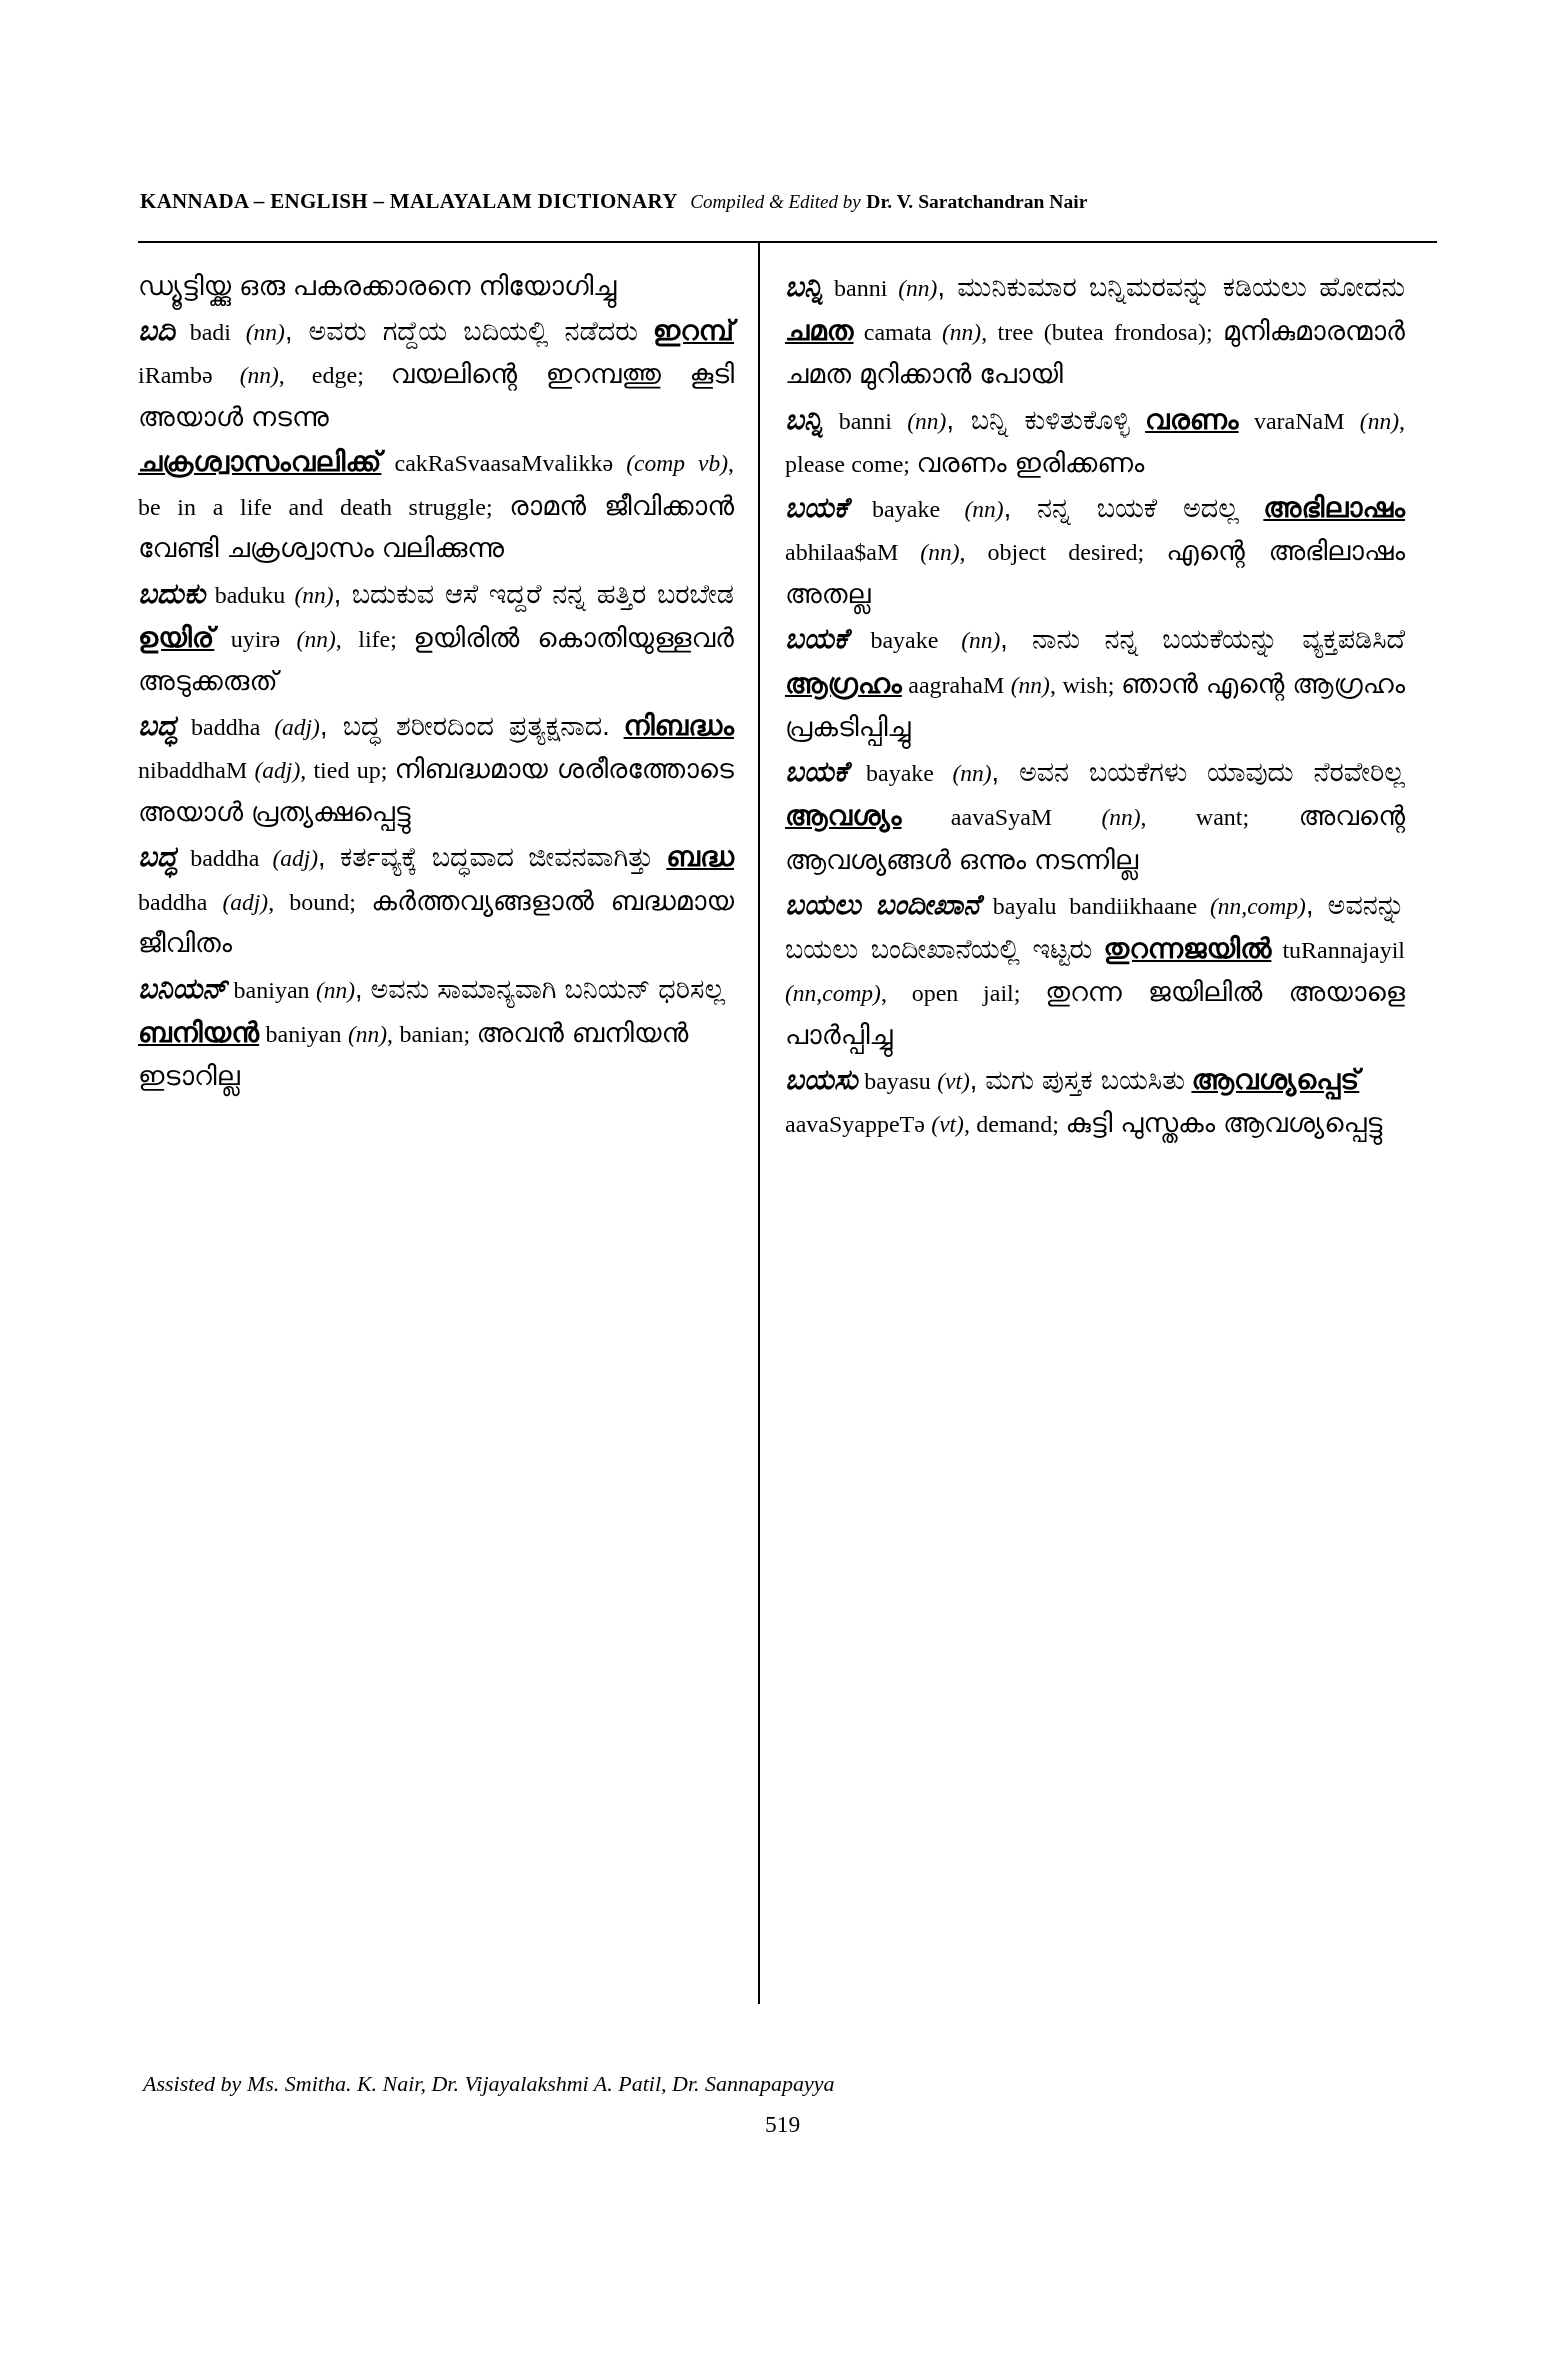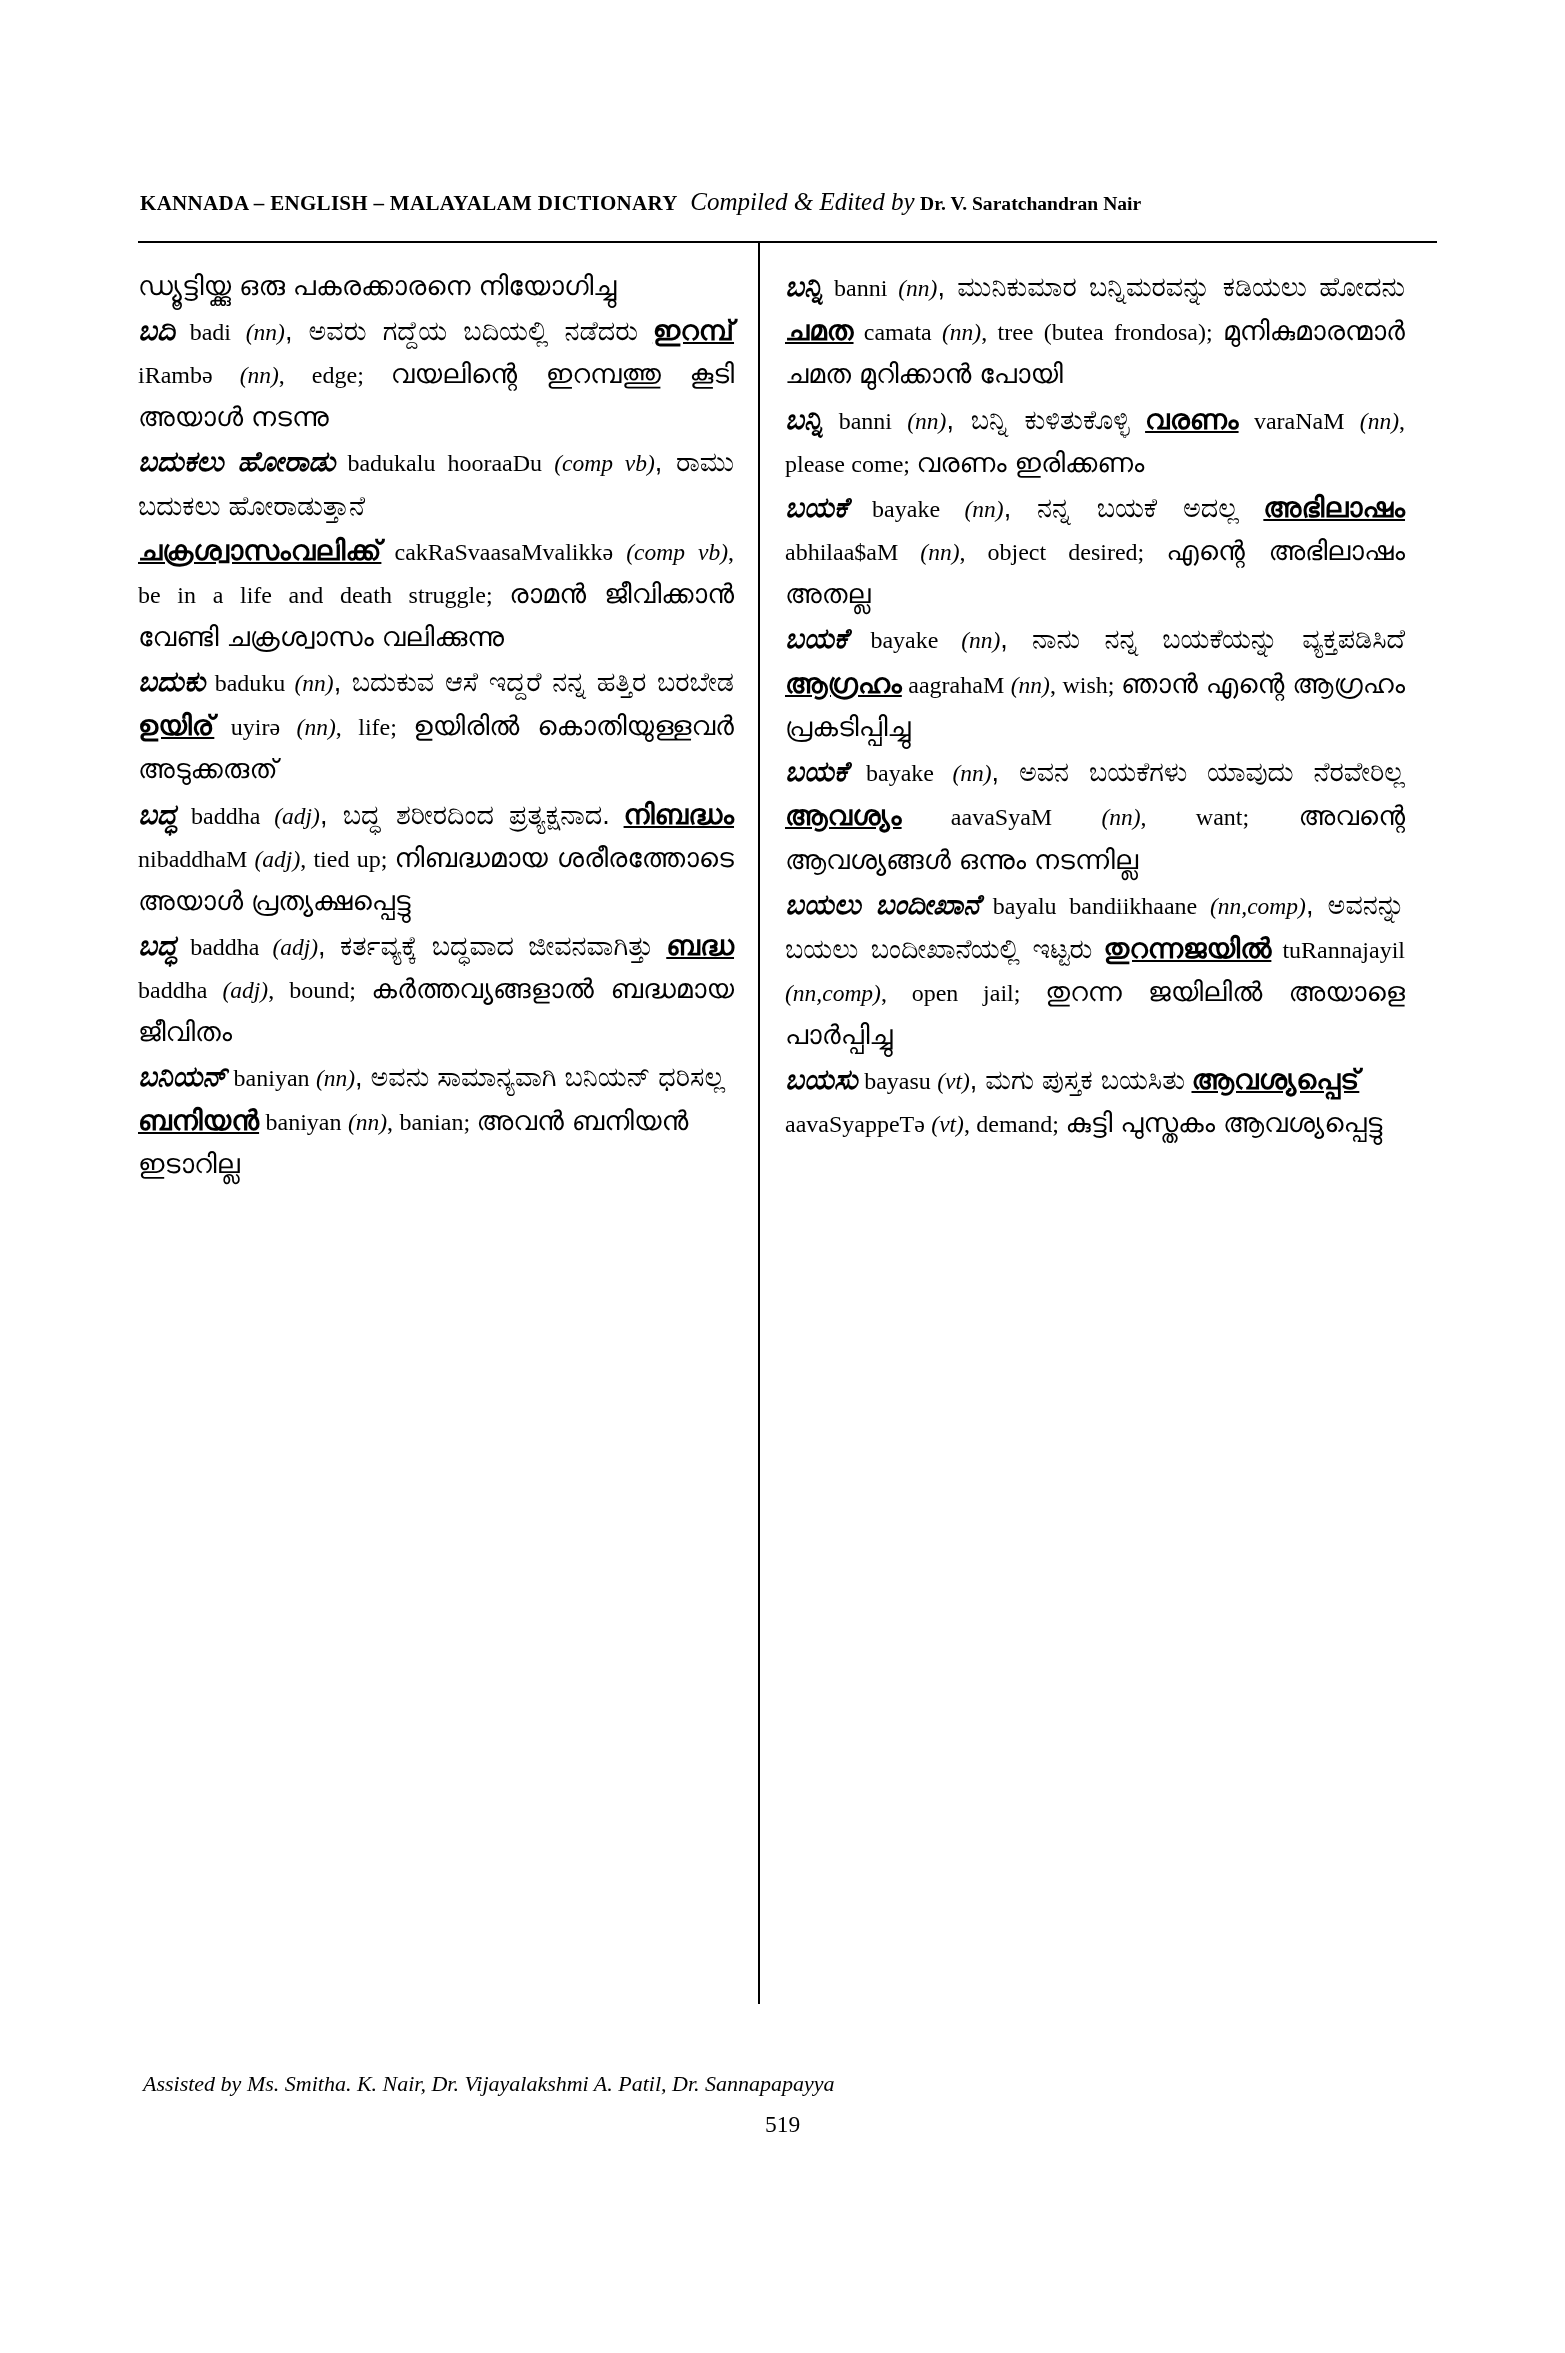--- a/index.html
+++ b/index.html
@@ -34,21 +34,21 @@
     font-size: 21px;
     line-height: 27px;
   }
   .runhead .rh-title {
     font-weight: bold;
     letter-spacing: 0.3px;
   }
   .runhead .rh-compiled {
     font-style: italic;
     margin-left: 12.6px;
-    font-size: 25px;
+    font-size: 19px;
   }
   .runhead .rh-editor {
     font-weight: bold;
     font-style: normal;
     margin-left: 5.5px;
     font-size: 19.6px;
   }
 
   .rule-top {
     position: absolute;
@@ -146,21 +146,20 @@
   <div class="runhead">
     <span class="rh-title">KANNADA – ENGLISH – MALAYALAM DICTIONARY</span><span class="rh-compiled">Compiled &amp; Edited by</span><span class="rh-editor">Dr. V. Saratchandran Nair</span>
   </div>
 
   <div class="rule-top"></div>
   <div class="rule-mid"></div>
 
   <div class="col col-left" id="col-left">
       <div class="entry"><span class="scr">ഡ്യൂട്ടിയ്ക്കു ഒരു പകരക്കാരനെ നിയോഗിച്ചു</span></div>
       <div class="entry"><span class="hw-kn">ಬದಿ</span> <span class="rom">badi</span> <span class="pos">(nn)</span><span class="scr">, ಅವರು ಗದ್ದೆಯ ಬದಿಯಲ್ಲಿ ನಡೆದರು</span> <span class="hw-ml">ഇറമ്പ്</span> <span class="rom">iRambə</span> <span class="pos">(nn)</span><span class="gloss">, edge;</span> <span class="scr">വയലിന്റെ ഇറമ്പത്തു കൂടി അയാൾ നടന്നു</span></div>
-      <div class="entry"><span class="hw-kn">ಬದುಕಲು ಹೋರಾಡು</span> <span class="rom">badukalu hooraaDu</span> <span class="pos">(comp vb)</span><span class="scr">, ರಾಮು ಬದುಕಲು ಹೋರಾಡುತ್ತಾನೆ</span></div>
       <div class="entry"><span class="hw-ml">ചക്രശ്വാസംവലിക്ക്</span> <span class="rom">cakRaSvaasaMvalikkə</span> <span class="pos">(comp vb)</span><span class="gloss">, be in a life and death struggle;</span> <span class="scr">രാമൻ ജീവിക്കാൻ വേണ്ടി ചക്രശ്വാസം വലിക്കുന്നു</span></div>
       <div class="entry"><span class="hw-kn">ಬದುಕು</span> <span class="rom">baduku</span> <span class="pos">(nn)</span><span class="scr">, ಬದುಕುವ ಆಸೆ ಇದ್ದರೆ ನನ್ನ ಹತ್ತಿರ ಬರಬೇಡ</span> <span class="hw-ml">ഉയിര്</span> <span class="rom">uyirə</span> <span class="pos">(nn)</span><span class="gloss">, life;</span> <span class="scr">ഉയിരിൽ കൊതിയുള്ളവർ അടുക്കരുത്</span></div>
       <div class="entry"><span class="hw-kn">ಬದ್ಧ</span> <span class="rom">baddha</span> <span class="pos">(adj)</span><span class="scr">, ಬದ್ಧ ಶರೀರದಿಂದ ಪ್ರತ್ಯಕ್ಷನಾದ.</span> <span class="hw-ml">നിബദ്ധം</span> <span class="rom">nibaddhaM</span> <span class="pos">(adj)</span><span class="gloss">, tied up;</span> <span class="scr">നിബദ്ധമായ ശരീരത്തോടെ അയാൾ പ്രത്യക്ഷപ്പെട്ടു</span></div>
       <div class="entry"><span class="hw-kn">ಬದ್ಧ</span> <span class="rom">baddha</span> <span class="pos">(adj)</span><span class="scr">, ಕರ್ತವ್ಯಕ್ಕೆ ಬದ್ಧವಾದ ಜೀವನವಾಗಿತ್ತು</span> <span class="hw-ml">ബദ്ധ</span> <span class="rom">baddha</span> <span class="pos">(adj)</span><span class="gloss">, bound;</span> <span class="scr">കർത്തവ്യങ്ങളാൽ ബദ്ധമായ ജീവിതം</span></div>
       <div class="entry flush"><span class="hw-kn">ಬನಿಯನ್</span> <span class="rom">baniyan</span> <span class="pos">(nn)</span><span class="scr">, ಅವನು ಸಾಮಾನ್ಯವಾಗಿ ಬನಿಯನ್ ಧರಿಸಲ್ಲ</span> <span class="hw-ml">ബനിയൻ</span> <span class="rom">baniyan</span> <span class="pos">(nn)</span><span class="gloss">, banian;</span> <span class="scr">അവൻ ബനിയൻ ഇടാറില്ല</span></div>
     </div>
   <div class="col col-right" id="col-right">
       <div class="entry"><span class="hw-kn">ಬನ್ನಿ</span> <span class="rom">banni</span> <span class="pos">(nn)</span><span class="scr">, ಮುನಿಕುಮಾರ ಬನ್ನಿಮರವನ್ನು ಕಡಿಯಲು ಹೋದನು</span> <span class="hw-ml">ചമത</span> <span class="rom">camata</span> <span class="pos">(nn)</span><span class="gloss">, tree (butea frondosa);</span> <span class="scr">മുനികുമാരന്മാർ ചമത മുറിക്കാൻ പോയി</span></div>
       <div class="entry"><span class="hw-kn">ಬನ್ನಿ</span> <span class="rom">banni</span> <span class="pos">(nn)</span><span class="scr">, ಬನ್ನಿ ಕುಳಿತುಕೊಳ್ಳಿ</span> <span class="hw-ml">വരണം</span> <span class="rom">varaNaM</span> <span class="pos">(nn)</span><span class="gloss">, please come;</span> <span class="scr">വരണം ഇരിക്കണം</span></div>
       <div class="entry"><span class="hw-kn">ಬಯಕೆ</span> <span class="rom">bayake</span> <span class="pos">(nn)</span><span class="scr">, ನನ್ನ ಬಯಕೆ ಅದಲ್ಲ</span> <span class="hw-ml">അഭിലാഷം</span> <span class="rom">abhilaa$aM</span> <span class="pos">(nn)</span><span class="gloss">, object desired;</span> <span class="scr">എന്റെ അഭിലാഷം അതല്ല</span></div>

